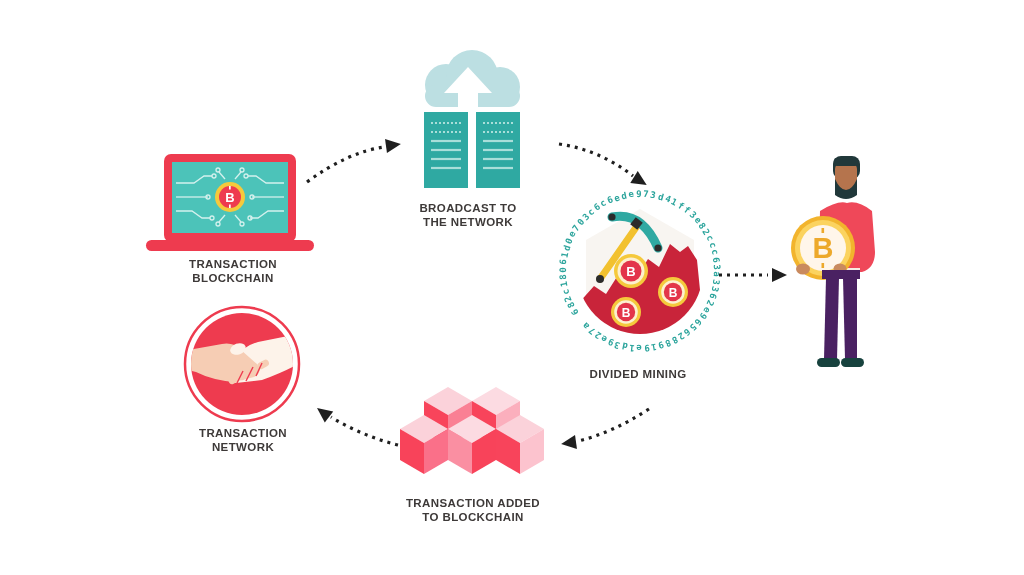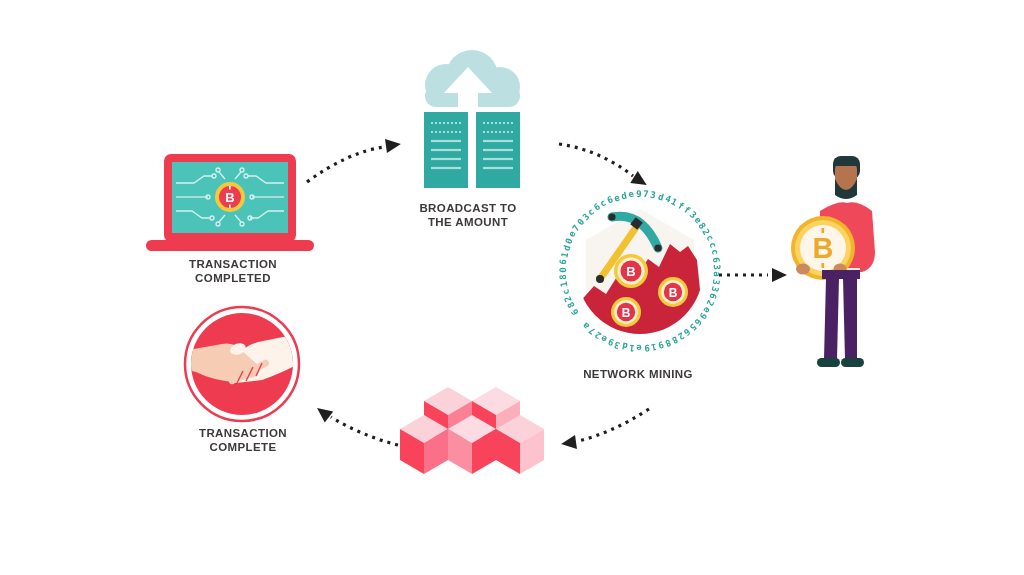--- a/index.html
+++ b/index.html
@@ -283,27 +283,31 @@
       <span style="left: 62.4874px; top: 158.635px; transform: translate(-50%, -50%) rotate(557deg);">3</span>
       <span style="left: 55.5334px; top: 156.139px; transform: translate(-50%, -50%) rotate(562.5deg);">9</span>
       <span style="left: 48.8507px; top: 152.987px; transform: translate(-50%, -50%) rotate(568deg);">e</span>
       <span style="left: 42.5009px; top: 149.209px; transform: translate(-50%, -50%) rotate(573.5deg);">2</span>
       <span style="left: 36.5423px; top: 144.84px; transform: translate(-50%, -50%) rotate(579deg);">7</span>
       <span style="left: 31.03px; top: 139.92px; transform: translate(-50%, -50%) rotate(584.5deg);">a</span>
     </div>
 
   <div class="label" style="left:148px;top:257px">
     <span>TRANSACTION</span>
-    <span>COMPLETED</span>
+    <span>BLOCKCHAIN</span>
   </div>
   <div class="label" style="left:383px;top:201px">
     <span>BROADCAST TO</span>
-    <span>THE AMOUNT</span>
+    <span>THE NETWORK</span>
   </div>
   <div class="label" style="left:553px;top:367px">
-    <span>NETWORK MINING</span>
+    <span>DIVIDED MINING</span>
+  </div>
+  <div class="label" style="left:388px;top:496px">
+    <span>TRANSACTION ADDED</span>
+    <span>TO BLOCKCHAIN</span>
   </div>
   <div class="label" style="left:158px;top:426px">
     <span>TRANSACTION</span>
-    <span>COMPLETE</span>
+    <span>NETWORK</span>
   </div>
 
 </div>
 
 </body></html>

